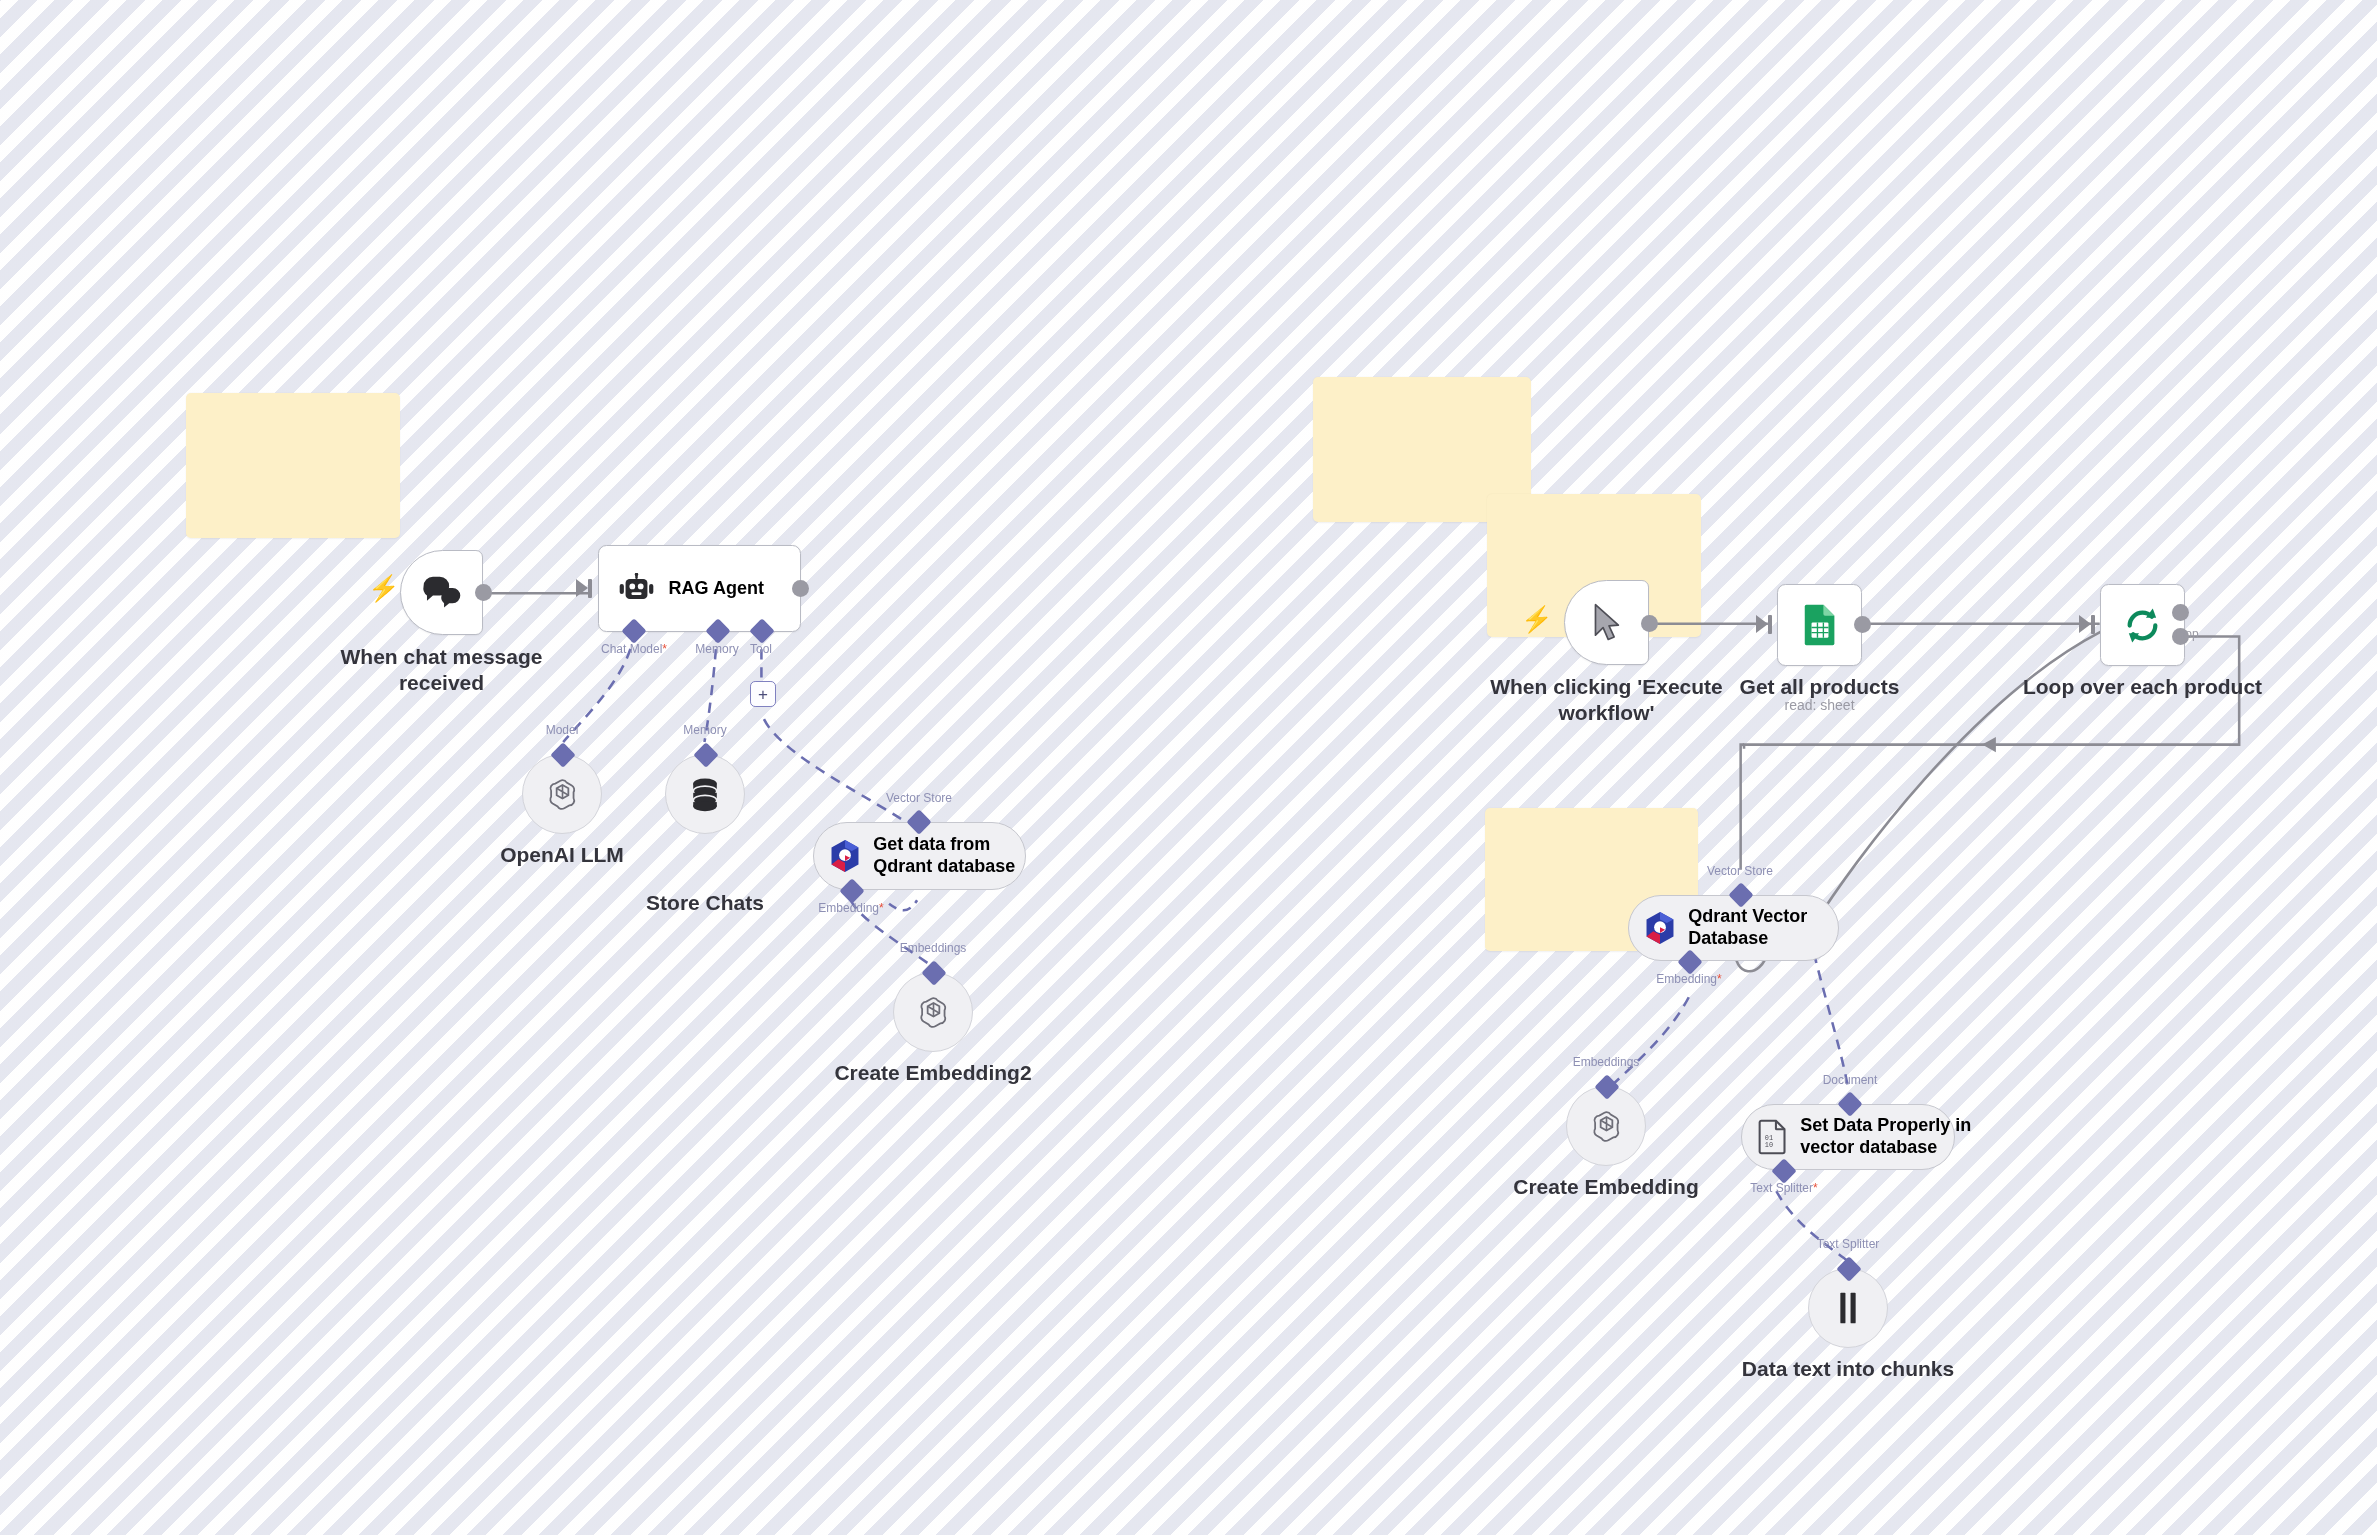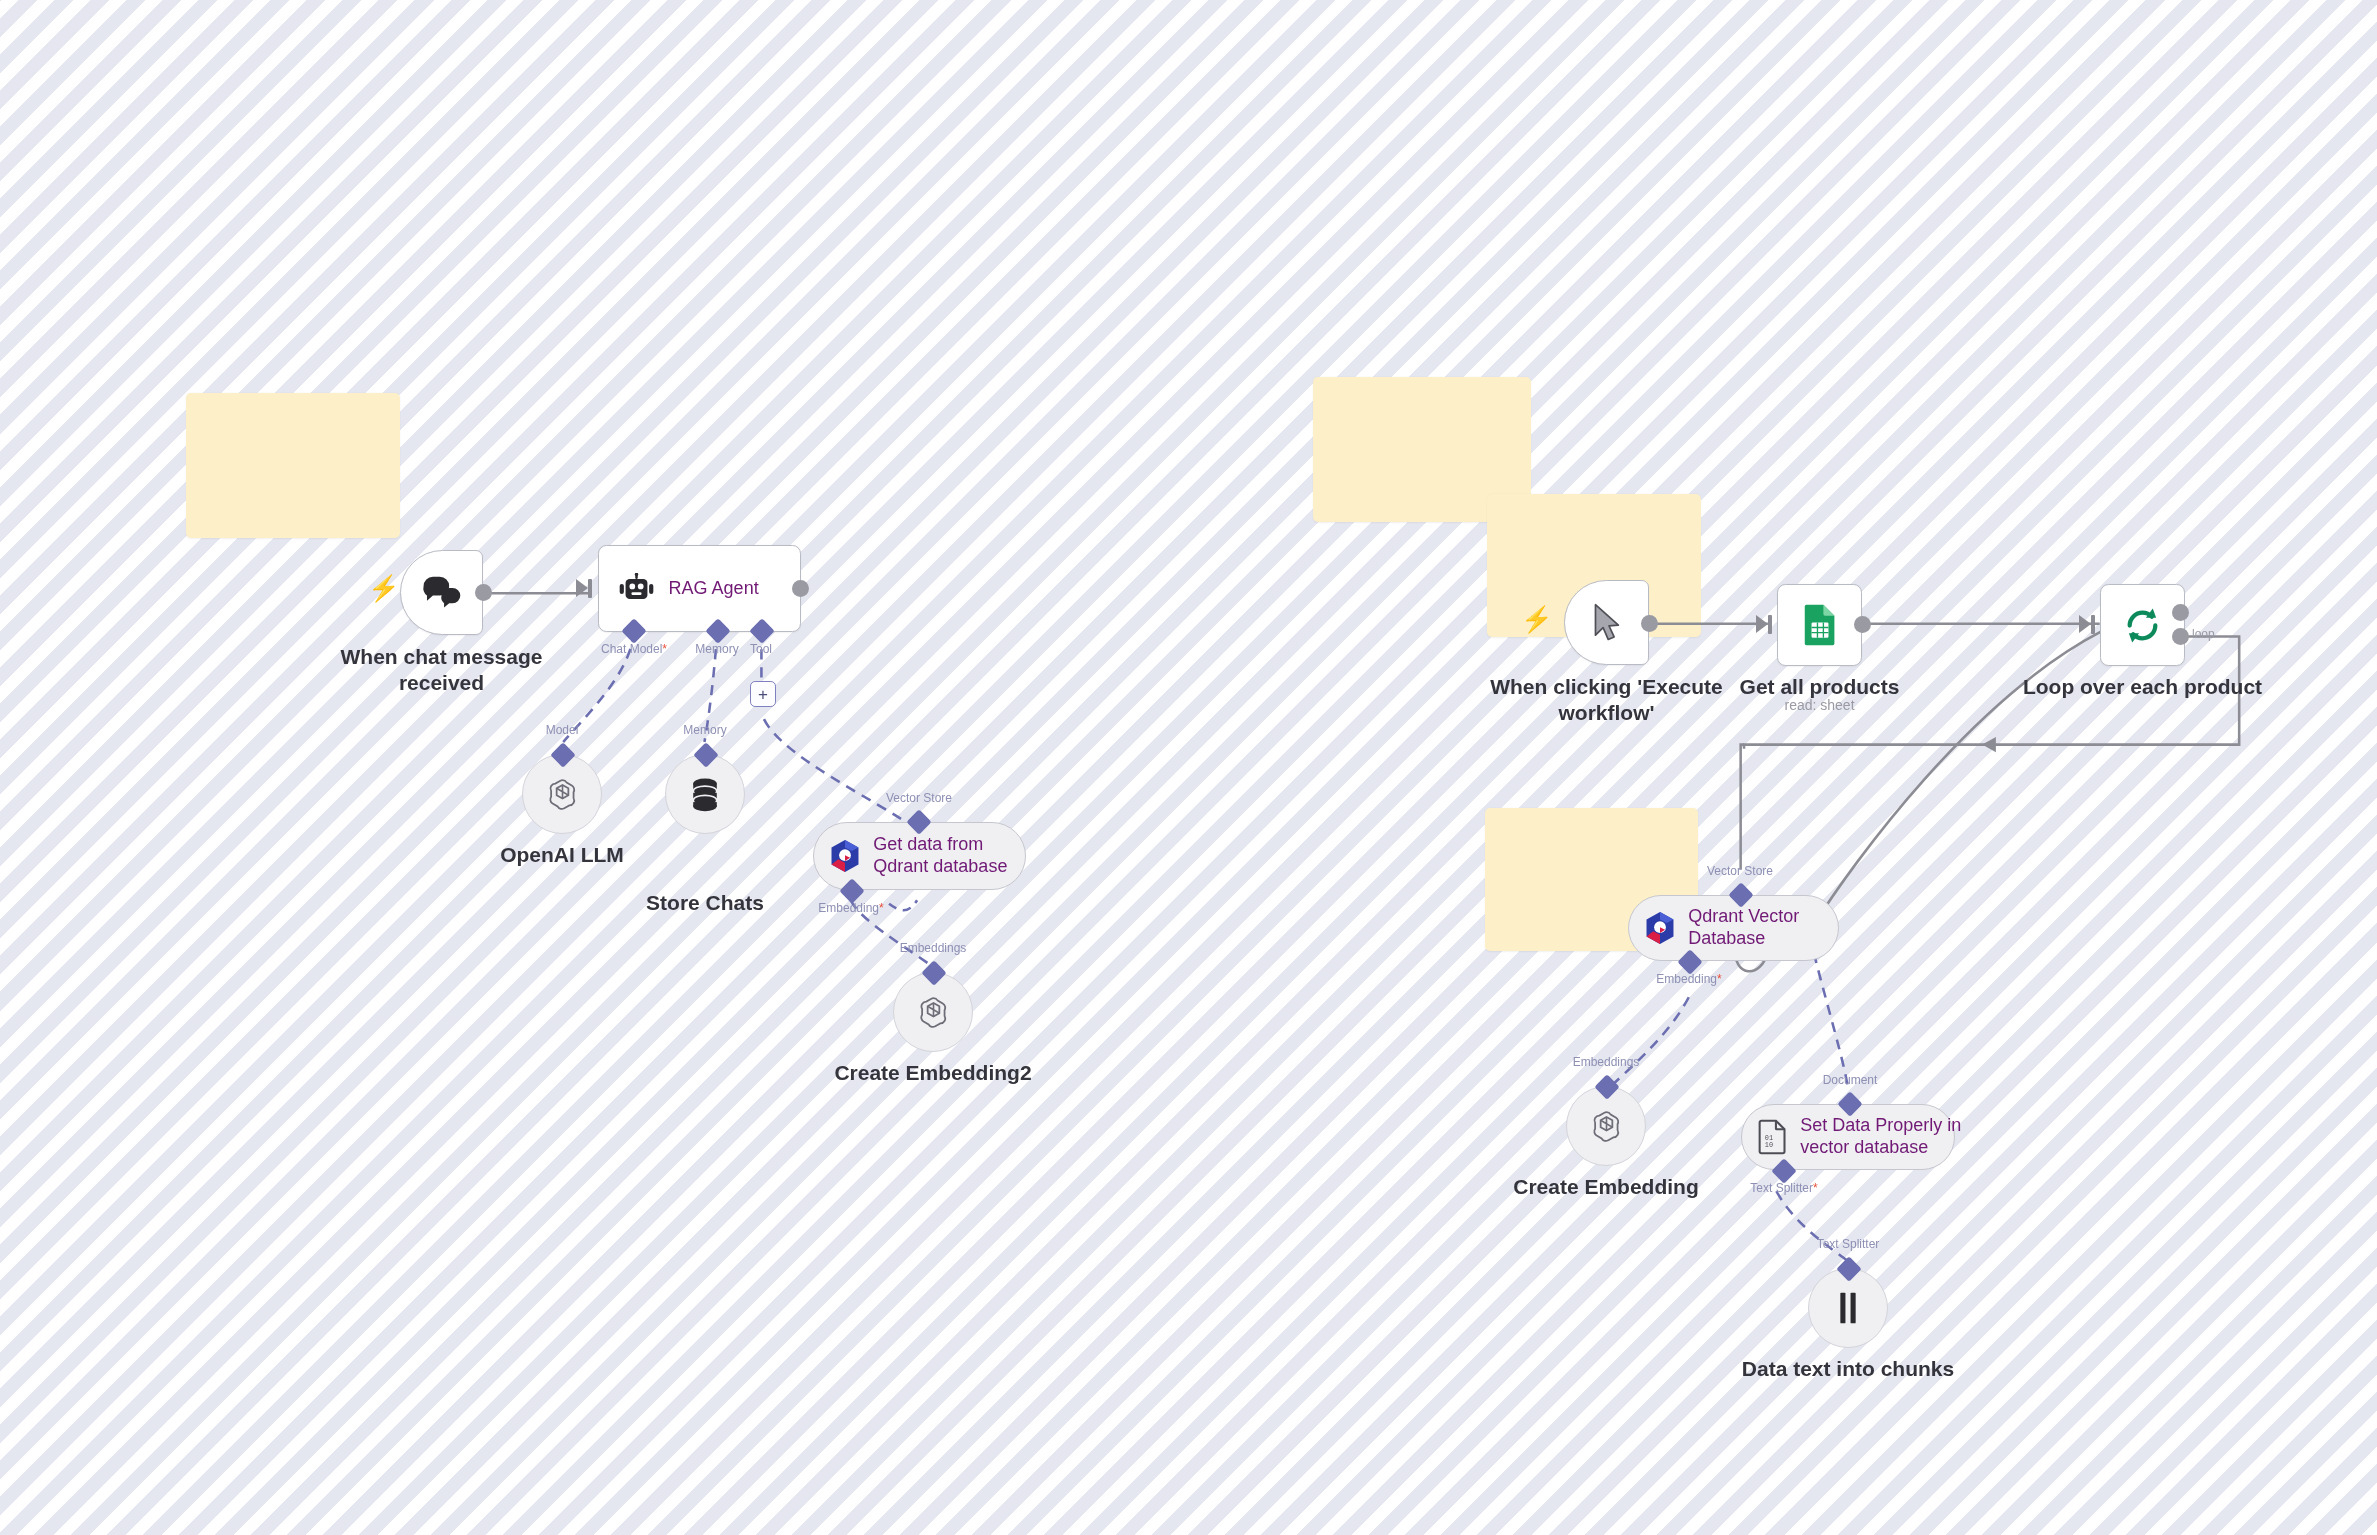--- a/index.html
+++ b/index.html
@@ -60,21 +60,21 @@
   .node-title{
     position:absolute;left:50%;transform:translateX(-50%);
     text-align:center;font-size:21px;line-height:1.22;color:#34343c;
     font-weight:600;white-space:nowrap;
   }
   .node-sub{
     position:absolute;left:50%;transform:translateX(-50%);
     text-align:center;font-size:14px;color:#9a9aa4;white-space:nowrap;
   }
   .inline-label{
-    font-size:18px;line-height:1.2;color:#701a75;font-weight:400;white-space:nowrap;
+    font-size:18px;line-height:1.2;color:#000000;font-weight:700;white-space:nowrap;
   }
 
   
   .port-round{
     position:absolute;width:17px;height:17px;border-radius:50%;
     background:#9a9aa3;
   }
   .port-diamond{
     position:absolute;width:18px;height:18px;background:#6b6eb0;
     transform:rotate(45deg);border-radius:2.6px;
@@ -309,21 +309,21 @@
         <svg width="41" height="41" viewBox="0 0 48 48" xmlns="http://www.w3.org/2000/svg">
           <path d="M9 24a15 15 0 0 1 15-15 15 15 0 0 1 11 4.8" fill="none" stroke="#0d8a5c" stroke-width="5" stroke-linecap="round"></path>
           <path d="M39 24a15 15 0 0 1-15 15 15 15 0 0 1-11-4.8" fill="none" stroke="#0d8a5c" stroke-width="5" stroke-linecap="round"></path>
           <path d="M36 4 l4 11 -12 0 z" fill="#0d8a5c"></path>
           <path d="M12 44 l-4 -11 12 0 z" fill="#0d8a5c"></path>
         </svg>
       </span>
     </div>
     <div class="port-round" style="left:72px;top:20.4px;"></div>
     <div class="port-round" style="left:72px;top:44px;"></div>
-    <div class="port-label-dark" style="left:92px;top:43px;color:#9a9aa4;text-align:right;">loop</div>
+    <div class="port-label-dark" style="left:76px;top:43px;color:#9a9aa4;text-align:right;">loop</div>
     <div class="node-title" style="top:90px;">Loop over each product</div>
   </div>
 
   <div class="node" style="left:1628px;top:895px;width:211px;height:66px;">
     <div class="node-pill" style="width:211px;height:66px;">
       <span style="line-height:0;">
         <svg width="32" height="34" viewBox="0 0 38 40" xmlns="http://www.w3.org/2000/svg">
           <path d="M19 1 L35 10 L35 30 L19 39 L3 30 L3 10 Z" fill="#2b3ca8"></path>
           <path d="M19 1 L35 10 L27 14 L19 10 Z" fill="#4a5fd6"></path>
           <path d="M3 30 L19 39 L19 28 L11 24 Z" fill="#da1e45"></path>

